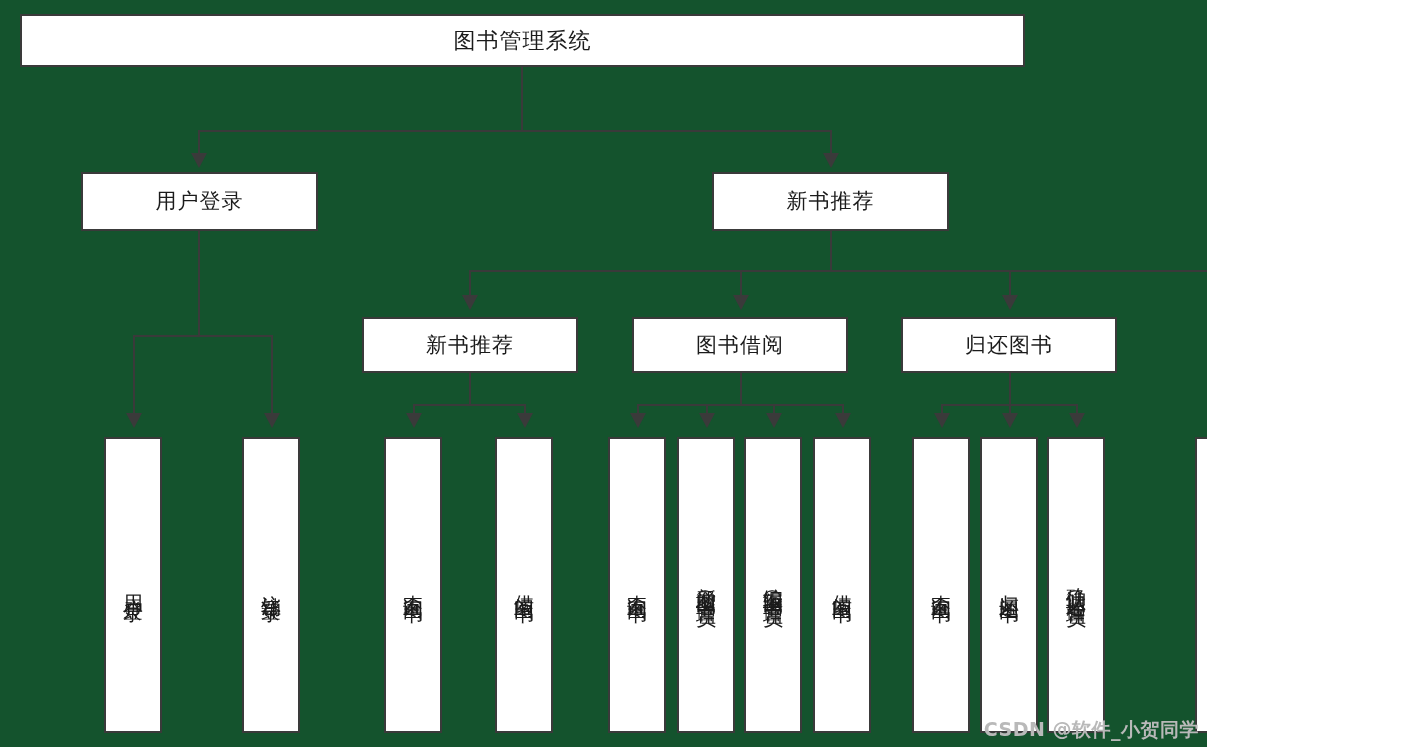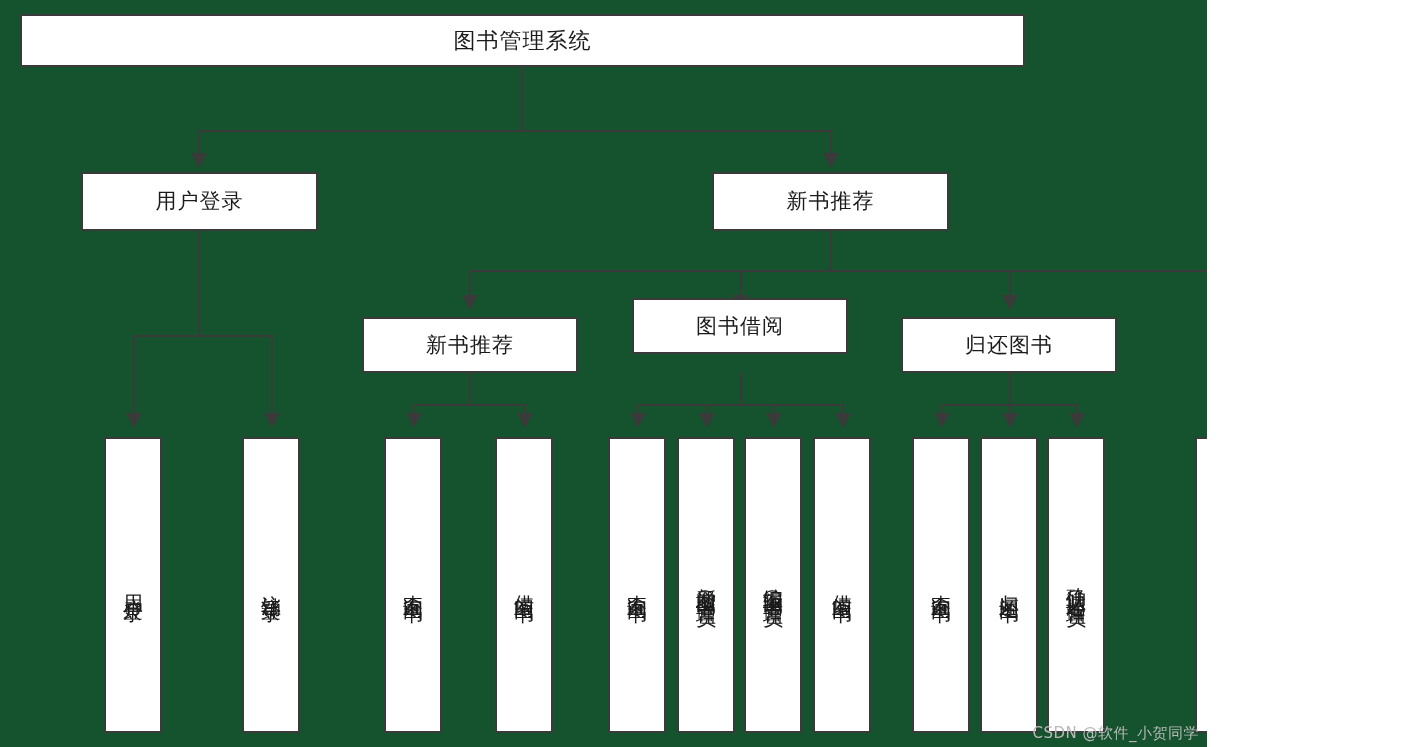--- a/index.html
+++ b/index.html
@@ -67,25 +67,26 @@
     height: 0;
     border-left: 8px solid transparent;
     border-right: 8px solid transparent;
     border-top: 15px solid #3a3a3a;
   }
   
   #watermark {
     position: absolute;
     right: 8px;
     bottom: 4px;
-    font-size: 15px;
+    font-size: 19px;
     color: #b9b9b9;
     letter-spacing: 0.5px;
     white-space: nowrap;
     user-select: none;
+    font-weight: bold;
   }
 </style>
 </head>
 <body>
 
 <div id="canvas">
 
   <div class="node root" style="left:20px; top:14px; width:1005px; height:53px;">
     <span>图书管理系统</span>
   </div>
@@ -126,21 +127,21 @@
   <div class="vline" style="left:1009px; top:270px; height:27px;"></div>
   <div class="arrow" style="left:1002px; top:295px;"></div>
 
   <div class="vline" style="left:1280px; top:270px; height:27px;"></div>
   <div class="arrow" style="left:1273px; top:295px;"></div>
 
   <div class="node lvl2" style="left:362px; top:317px; width:216px; height:56px;">
     <span>新书推荐</span>
   </div>
 
-  <div class="node lvl2" style="left:632px; top:298px; width:216px; height:56px;">
+  <div class="node lvl2" style="left:632px; top:317px; width:216px; height:56px;">
     <span>图书借阅</span>
   </div>
 
   <div class="node lvl2" style="left:901px; top:317px; width:216px; height:56px;">
     <span>归还图书</span>
   </div>
 
 
   <div class="vline" style="left:469px; top:373px; height:31px;"></div>
   <div class="hline" style="left:413px; top:404px; width:112px;"></div>

